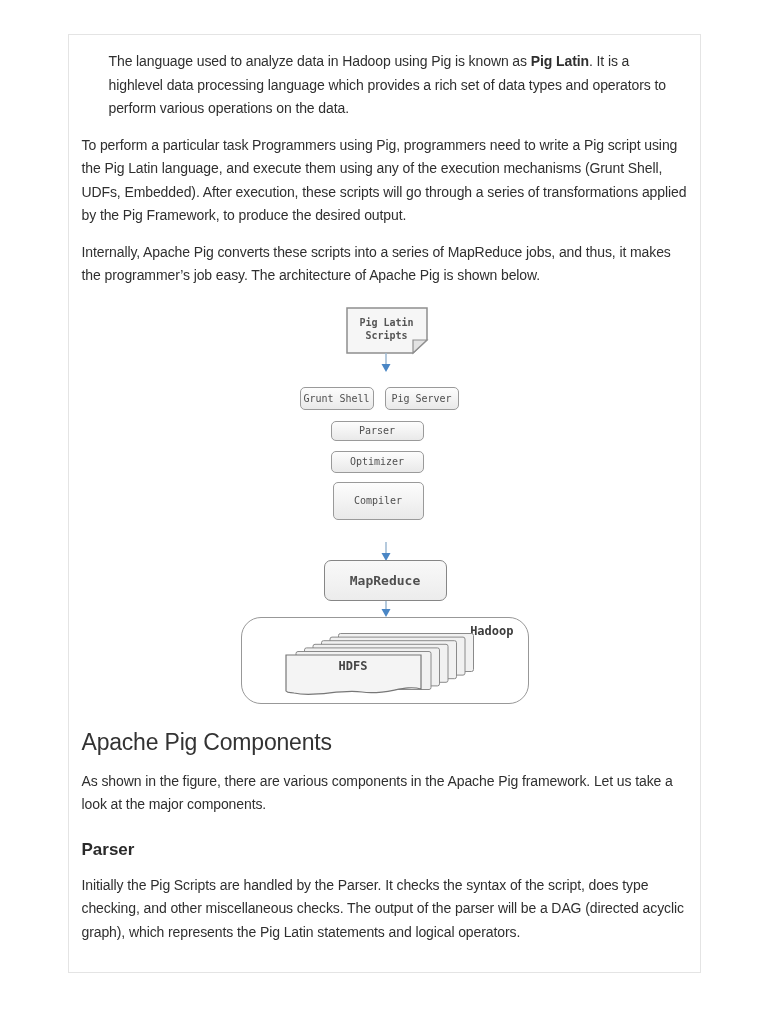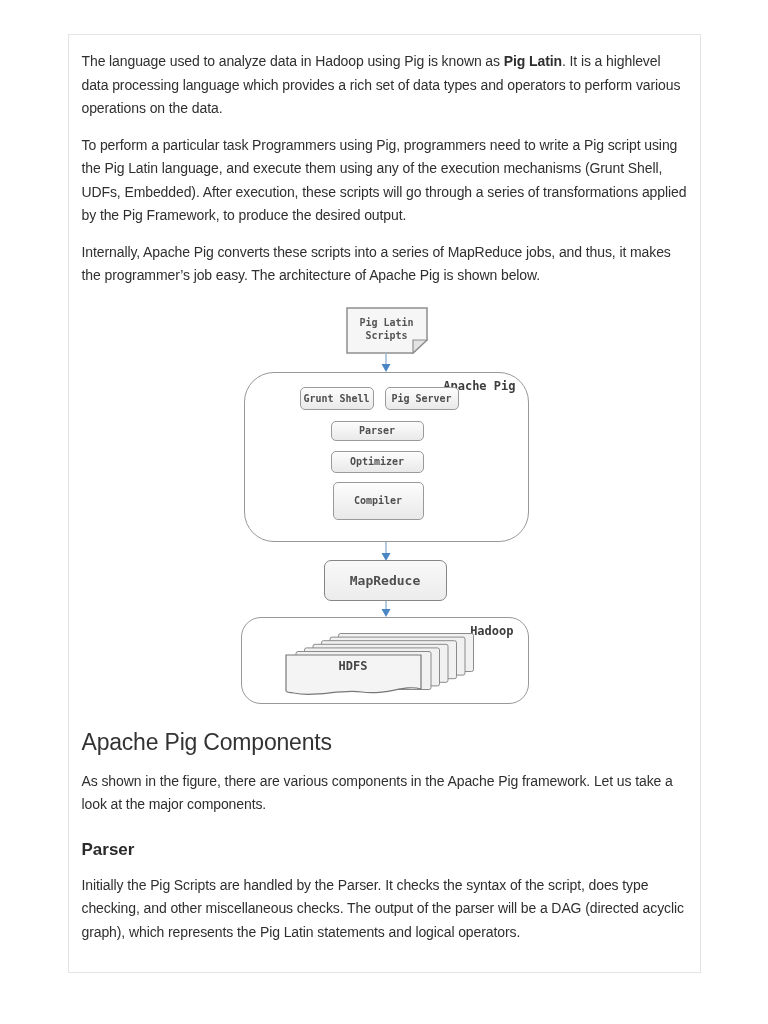--- a/index.html
+++ b/index.html
@@ -27,21 +27,21 @@
     text-align: center;
     color: #1b1b1b;
   }
   .para {
     margin: 13px 0 0 0;
     font-size: 14px;
     line-height: 23.5px;
     letter-spacing: -0.1px;
     color: #2f2f2f;
   }
-  .para.first { margin-top: 15px; }
+  .para.first { margin-top: 15px; margin-left: 27px; }
   .h2 {
     margin: 18px 0 0 0;
     font-size: 23px;
     line-height: 30px;
     font-weight: 400;
     letter-spacing: -0.2px;
     color: #333333;
   }
   .h3 {
     margin: 22px 0 0 0;
@@ -73,21 +73,21 @@
   }
   .container-label {
     position: absolute;
     font-size: 12px; font-weight: 700; color: #3d3d3d;
   }
   .dbox {
     position: absolute;
     border: 1px solid #9a9a9a;
     border-radius: 5px;
     background: linear-gradient(#fdfdfd, #e9e9e9);
-    font-size: 10px; font-weight: 700; color: #4f4f4f;
+    font-size: 10px; font-weight: 400; color: #4f4f4f;
     display: flex; align-items: center; justify-content: center;
     text-align: center;
   }
   .mapreduce {
     left: 255px; top: 256px; width: 123px; height: 41px;
     border: 1.4px solid #868686;
     border-radius: 7px;
     background: linear-gradient(#f9f9f9, #ececec);
     font-size: 13px; font-weight: 700; color: #4f4f4f;
     display: flex; align-items: center; justify-content: center;
@@ -119,23 +119,20 @@
     <div class="abs note-text">
       <div>Pig Latin</div>
       <div>Scripts</div>
     </div>
 
     <svg class="abs" style="left:311px; top:49px;" width="12" height="20">
       <line x1="6" y1="0" x2="6" y2="12" stroke="#9db8d2" stroke-width="1.5"></line>
       <path d="M1.5,11 L10.5,11 L6,19 Z" fill="#4a86c5"></path>
     </svg>
 
-    <div class="abs big-container" style="left:175px; top:68px; width:285px; height:170px;">
-      <span class="container-label" style="right:12px; top:6px;">Apache Pig</span>
-    </div>
 
     <div class="dbox" style="left:231px; top:83px; width:74px; height:23px;">Grunt Shell</div>
     <div class="dbox" style="left:316px; top:83px; width:74px; height:23px;">Pig Server</div>
     <div class="dbox" style="left:262px; top:117px; width:93px; height:20px;">Parser</div>
     <div class="dbox" style="left:262px; top:147px; width:93px; height:22px;">Optimizer</div>
     <div class="dbox" style="left:264px; top:178px; width:91px; height:38px;">Compiler</div>
 
     <svg class="abs" style="left:311px; top:238px;" width="12" height="20">
       <line x1="6" y1="0" x2="6" y2="12" stroke="#9db8d2" stroke-width="1.5"></line>
       <path d="M1.5,11 L10.5,11 L6,19 Z" fill="#4a86c5"></path>

